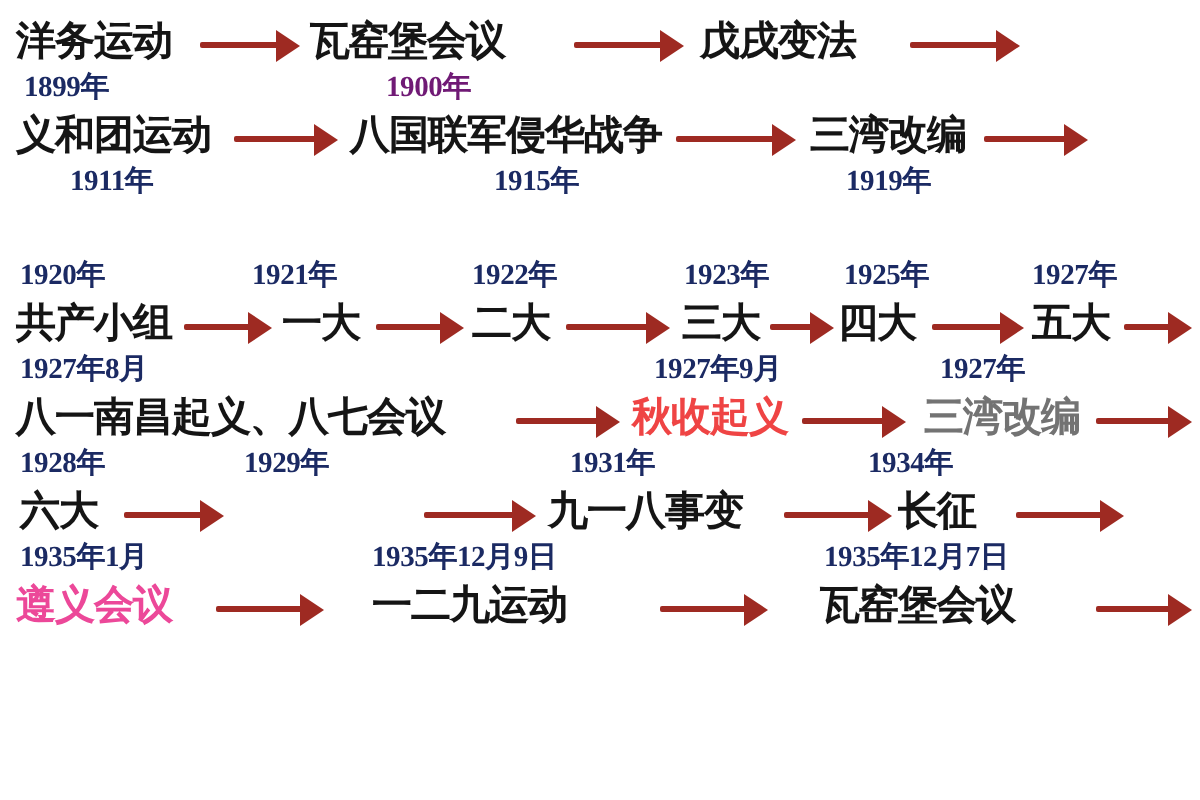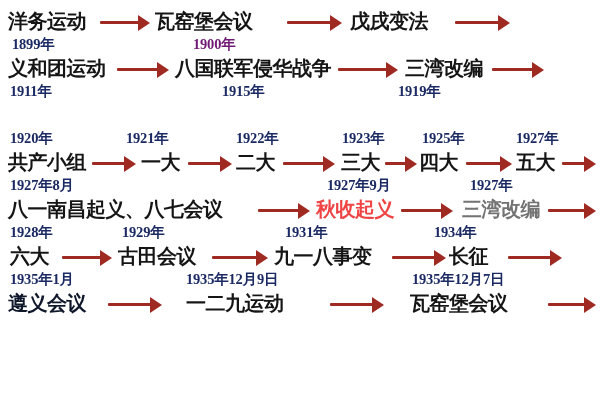--- a/index.html
+++ b/index.html
@@ -127,21 +127,21 @@
         </span>
         <span class="arrow" style="left: 492px; width: 52px;">
           <span class="shaft" style="width: 41px; background: rgb(158, 42, 34);"></span>
           <span class="head" style="left: 40px; border-left-color: rgb(158, 42, 34);"></span>
         </span>
         <span class="event-label" style="left: 8px; color: rgb(21, 21, 21);">义和团运动</span>
         <span class="event-label" style="left: 175px; color: rgb(21, 21, 21);">八国联军侵华战争</span>
         <span class="event-label" style="left: 405px; color: rgb(21, 21, 21);">三湾改编</span>
       </div>
     </div>
-    <div class="tl-row" style="top: 82px;">
+    <div class="tl-row" style="top: 82px; padding-left: 25px;">
       <div class="date-band">
         <span class="date-label" style="left: 10px; color: rgb(27, 42, 99);">1911年</span>
         <span class="date-label" style="left: 222px; color: rgb(27, 42, 99);">1915年</span>
         <span class="date-label" style="left: 398px; color: rgb(27, 42, 99);">1919年</span>
       </div>
     </div>
     <div class="tl-row" style="top: 129px;">
       <div class="date-band">
         <span class="date-label" style="left: 10px; color: rgb(27, 42, 99);">1920年</span>
         <span class="date-label" style="left: 126px; color: rgb(27, 42, 99);">1921年</span>
@@ -225,21 +225,20 @@
         </span>
         <span class="arrow" style="left: 392px; width: 54px;">
           <span class="shaft" style="width: 43px; background: rgb(158, 42, 34);"></span>
           <span class="head" style="left: 42px; border-left-color: rgb(158, 42, 34);"></span>
         </span>
         <span class="arrow" style="left: 508px; width: 54px;">
           <span class="shaft" style="width: 43px; background: rgb(158, 42, 34);"></span>
           <span class="head" style="left: 42px; border-left-color: rgb(158, 42, 34);"></span>
         </span>
         <span class="event-label" style="left: 10px; color: rgb(21, 21, 21);">六大</span>
-        <span class="event-label" style="left: 118px; color: rgb(21, 21, 21);">古田会议</span>
         <span class="event-label" style="left: 274px; color: rgb(21, 21, 21);">九一八事变</span>
         <span class="event-label" style="left: 449px; color: rgb(21, 21, 21);">长征</span>
       </div>
     </div>
     <div class="tl-row" style="top: 270px;">
       <div class="date-band">
         <span class="date-label" style="left: 10px; color: rgb(27, 42, 99);">1935年1月</span>
         <span class="date-label" style="left: 186px; color: rgb(27, 42, 99);">1935年12月9日</span>
         <span class="date-label" style="left: 412px; color: rgb(27, 42, 99);">1935年12月7日</span>
       </div>
@@ -249,18 +248,18 @@
           <span class="head" style="left: 42px; border-left-color: rgb(158, 42, 34);"></span>
         </span>
         <span class="arrow" style="left: 330px; width: 54px;">
           <span class="shaft" style="width: 43px; background: rgb(158, 42, 34);"></span>
           <span class="head" style="left: 42px; border-left-color: rgb(158, 42, 34);"></span>
         </span>
         <span class="arrow" style="left: 548px; width: 48px;">
           <span class="shaft" style="width: 37px; background: rgb(158, 42, 34);"></span>
           <span class="head" style="left: 36px; border-left-color: rgb(158, 42, 34);"></span>
         </span>
-        <span class="event-label" style="left: 8px; color: #0f172a;">遵义会议</span>
+        <span class="event-label" style="left: 8px; color: #ec4899;">遵义会议</span>
         <span class="event-label" style="left: 186px; color: rgb(21, 21, 21);">一二九运动</span>
         <span class="event-label" style="left: 410px; color: rgb(21, 21, 21);">瓦窑堡会议</span>
       </div>
     </div>
   </div>
 
 </body></html>

